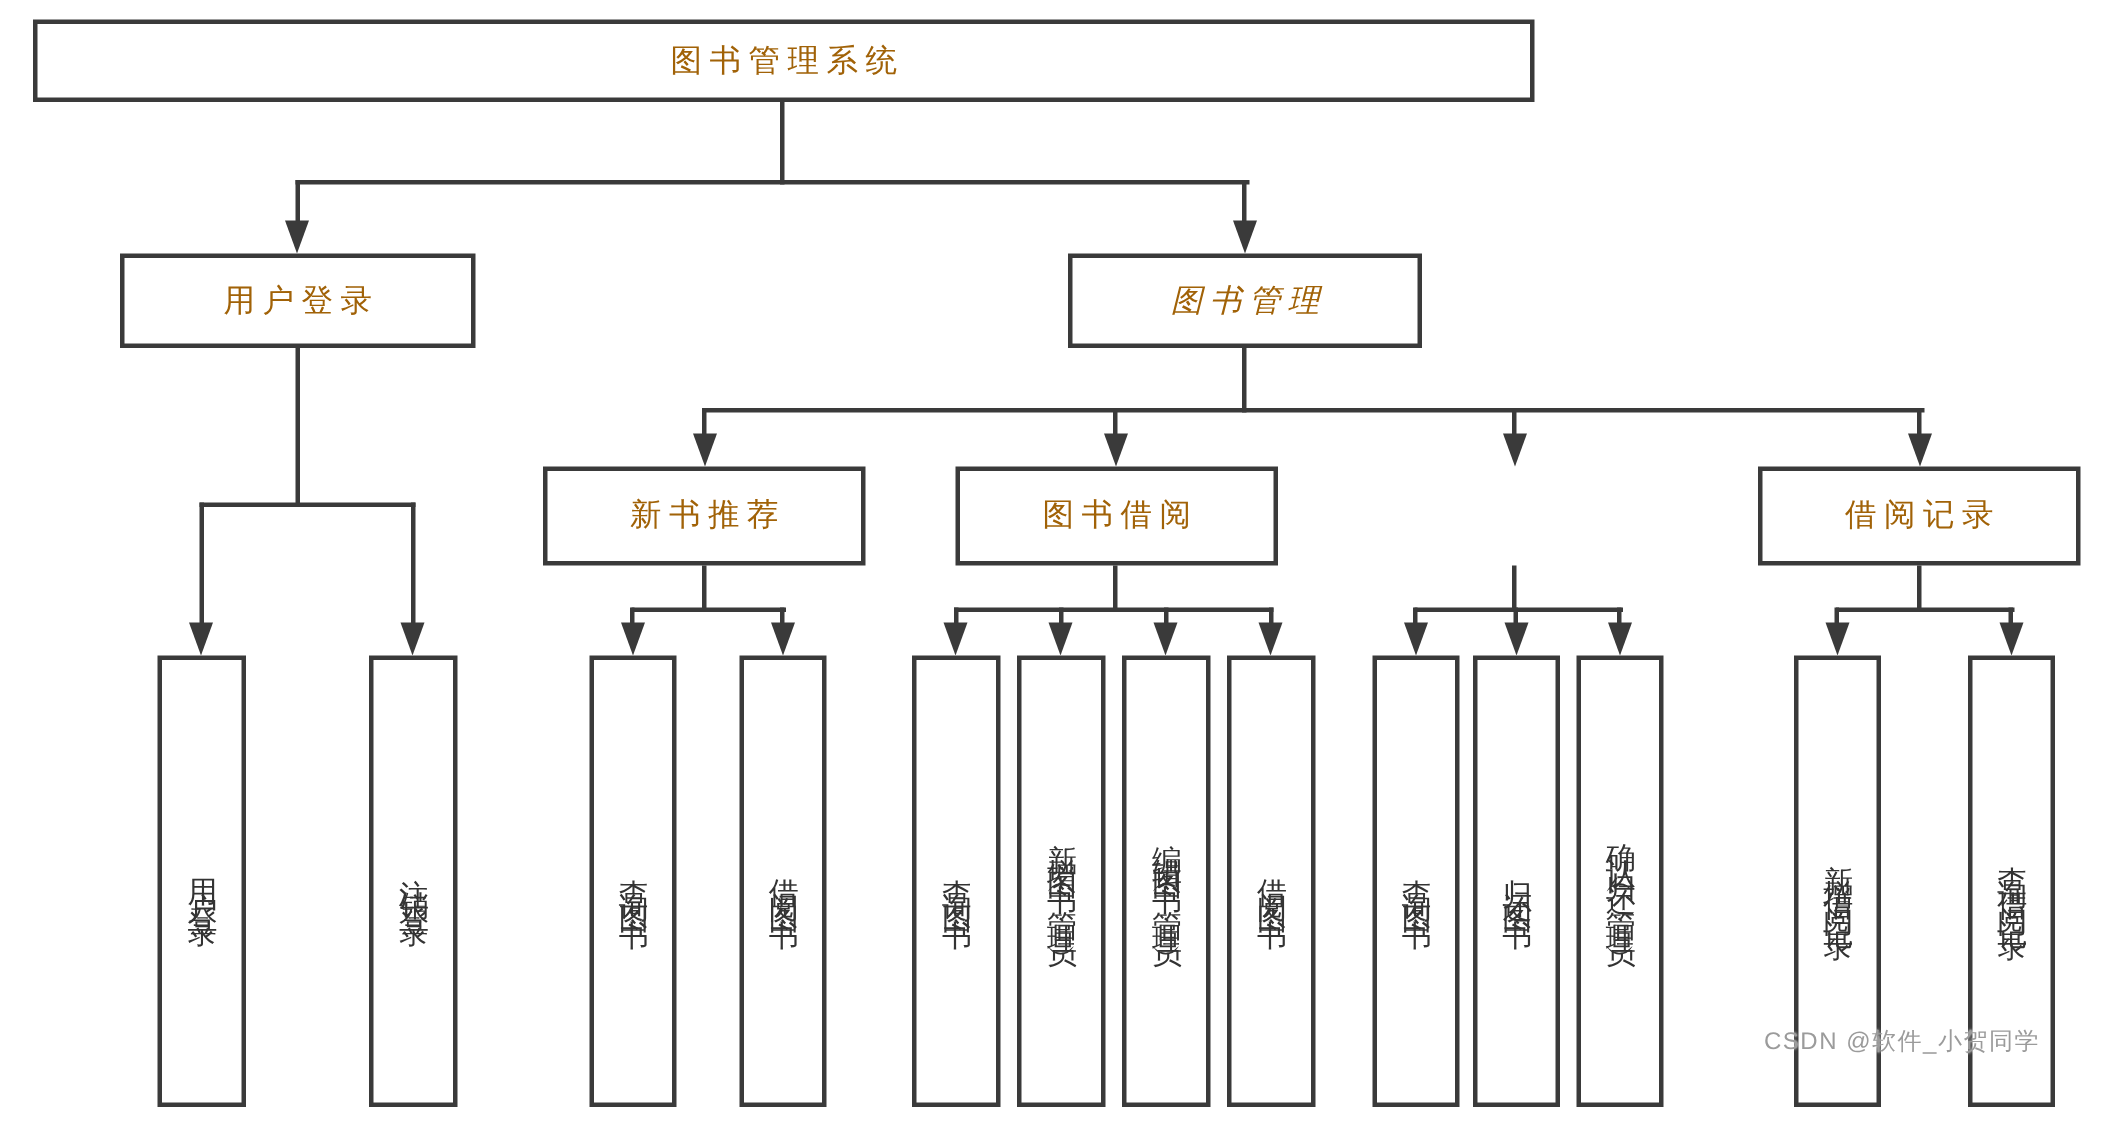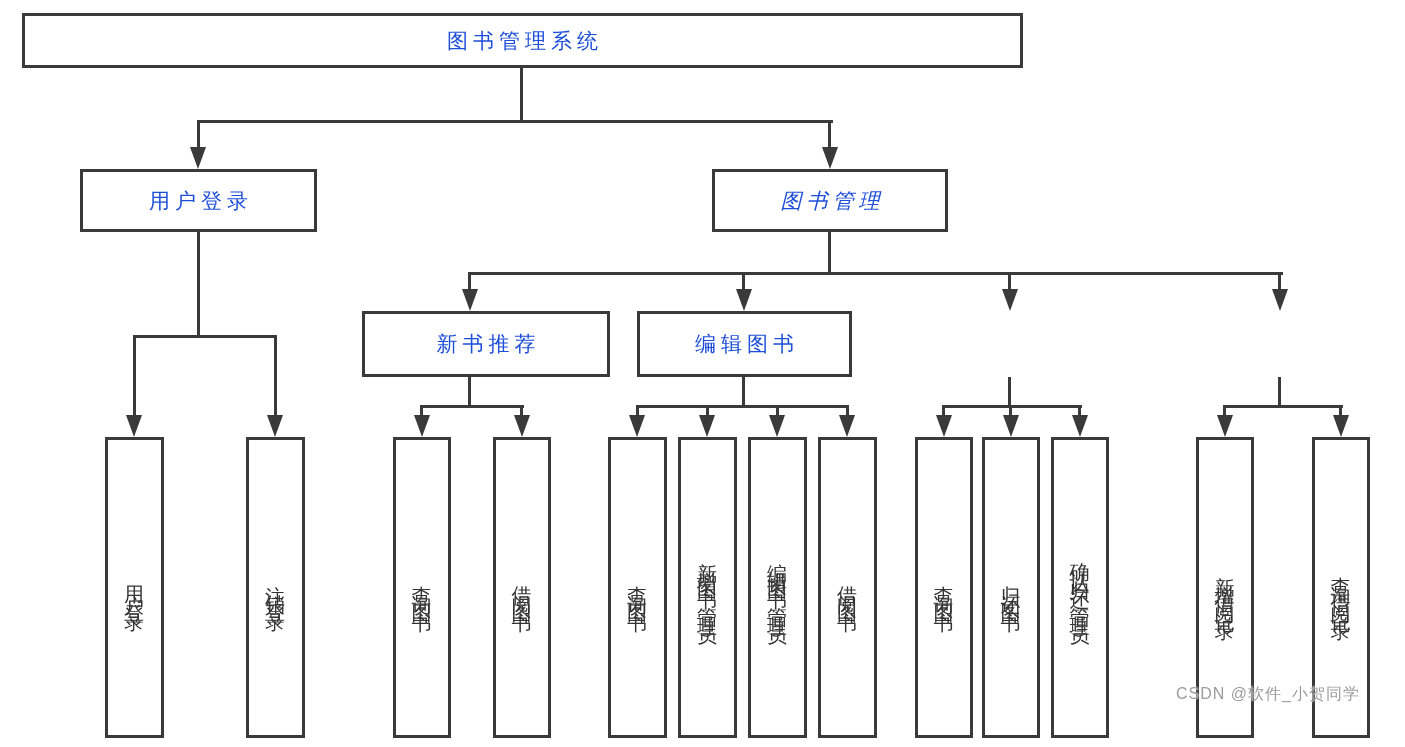--- a/index.html
+++ b/index.html
@@ -3,21 +3,21 @@
 <meta charset="utf-8">
 <style>
   html,body{margin:0;padding:0;background:#ffffff;}
   .canvas{
     position:relative;width:1405px;height:747px;background:#ffffff;overflow:hidden;
     font-family:"Liberation Sans","DejaVu Sans",sans-serif;
   }
   .box{
     position:absolute;box-sizing:border-box;border:3px solid #3a3a3a;background:#ffffff;
     display:flex;align-items:center;justify-content:center;
-    color:#1d4ed8;font-size:21px;letter-spacing:5px;text-indent:5px;line-height:1.2;
+    color:#a16207;font-size:21px;letter-spacing:5px;text-indent:5px;line-height:1.2;
   }
   .vbox{
     position:absolute;box-sizing:border-box;border:3px solid #3a3a3a;background:#ffffff;
     display:flex;align-items:center;justify-content:center;
     writing-mode:vertical-rl;text-orientation:mixed;
     color:#333333;font-size:20px;letter-spacing:9px;line-height:1;
   }
   .hl,.vl{position:absolute;background:#3a3a3a;}
   .hl{height:3px;}
   .vl{width:3px;}
@@ -60,22 +60,23 @@
   <div class="hl" style="left:469px;top:272px;width:814px;"></div>
   <div class="vl" style="left:468px;top:272px;height:20px;"></div>
   <div class="arrow" style="left:462px;top:289px;"></div>
   <div class="vl" style="left:742px;top:272px;height:20px;"></div>
   <div class="arrow" style="left:736px;top:289px;"></div>
   <div class="vl" style="left:1008px;top:272px;height:20px;"></div>
   <div class="arrow" style="left:1002px;top:289px;"></div>
   <div class="vl" style="left:1278px;top:272px;height:20px;"></div>
   <div class="arrow" style="left:1272px;top:289px;"></div>
 
-  <div class="box" style="left:362px;top:311px;width:248px;height:66px;">新书推荐</div>
-  <div class="box" style="left:637px;top:311px;width:215px;height:66px;">编辑图书</div>
+  <div class="box" style="left:362px;top:311px;width:215px;height:66px;">新书推荐</div>
+  <div class="box" style="left:637px;top:311px;width:215px;height:66px;">图书借阅</div>
+  <div class="box" style="left:1172px;top:311px;width:215px;height:66px;">借阅记录</div>
 
   <div class="vl" style="left:468px;top:377px;height:31px;"></div>
   <div class="hl" style="left:421px;top:405px;width:103px;"></div>
   <div class="vl" style="left:420px;top:405px;height:12px;"></div>
   <div class="arrow" style="left:414px;top:415px;"></div>
   <div class="vl" style="left:520px;top:405px;height:12px;"></div>
   <div class="arrow" style="left:514px;top:415px;"></div>
 
   <div class="vl" style="left:742px;top:377px;height:31px;"></div>
   <div class="hl" style="left:636px;top:405px;width:213px;"></div>

